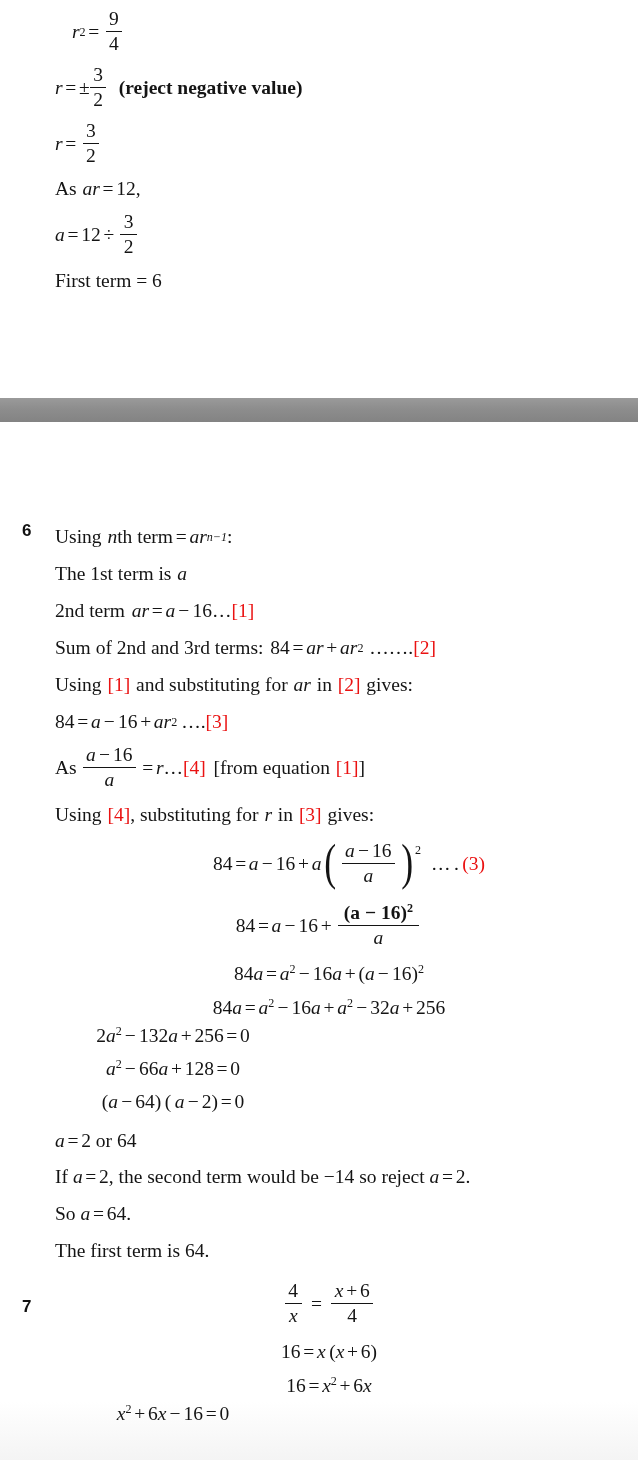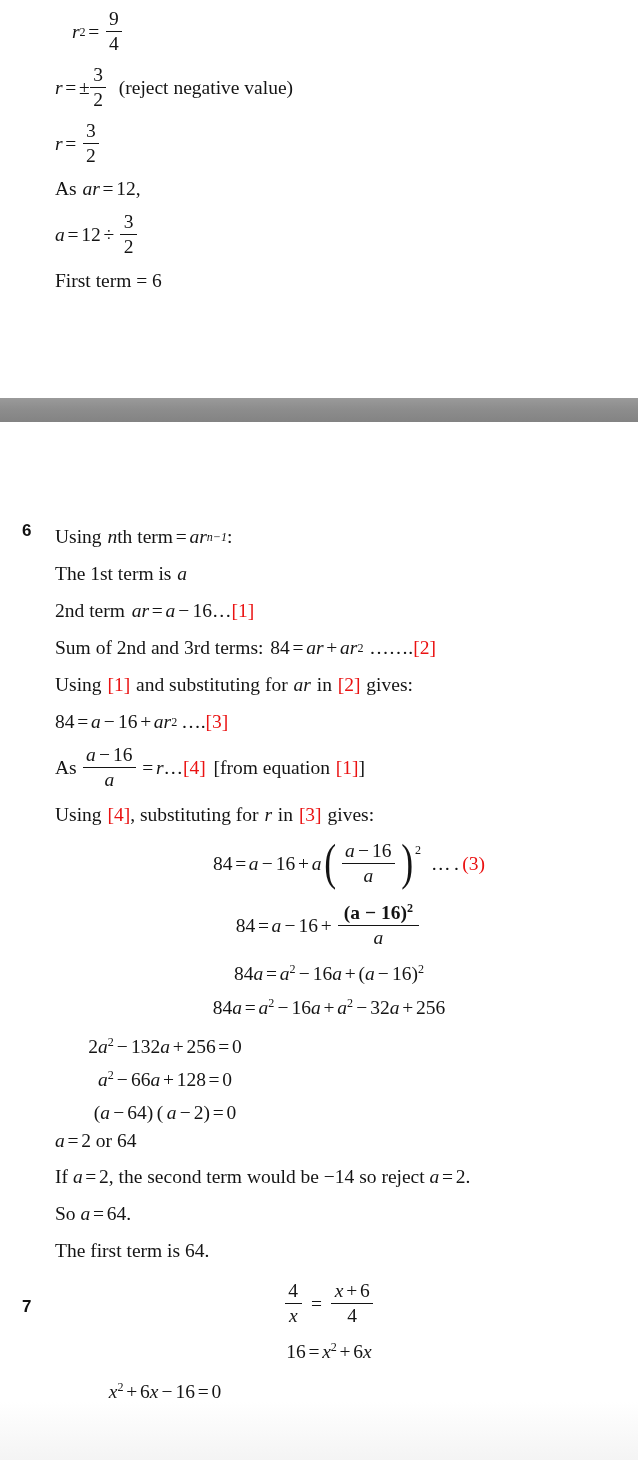--- a/index.html
+++ b/index.html
@@ -105,24 +105,24 @@
   }
   .disp.h-tall { height: 62px; }
   .disp.h-mid  { height: 34px; }
 
   
   .disp-left {
     font-size: 19.5px;
     white-space: nowrap;
     height: 33px;
     display: flex;
-    align-items: flex-end;
+    align-items: flex-start;
     justify-content: center;
     width: 330px;
-    margin-left: 0;
+    margin-left: 8px;
   }
 
   
   .divider {
     width: 100%;
     height: 24px;
     background: linear-gradient(to bottom, #9a9a9a 0%, #8d8d8d 45%, #838383 100%);
     margin: 0;
   }
 
@@ -159,21 +159,21 @@
     </div>
 
     <div class="frac-line" style="height:56px;">
       <span class="math var">r</span>
       <span class="math op">=</span>
       <span class="math">±</span>
       <span class="frac" style="margin-left:0;">
         <span class="num">3</span>
         <span class="den">2</span>
       </span>
-      <span class="math" style="margin-left:.45em;">(reject negative value)</span>
+      <span class="math" style="margin-left:.45em;font-weight:bold;">(reject negative value)</span>
     </div>
 
     <div class="frac-line" style="height:56px;">
       <span class="math var">r</span>
       <span class="math op">=</span>
       <span class="frac">
         <span class="num">3</span>
         <span class="den">2</span>
       </span>
     </div>
@@ -399,20 +399,25 @@
         <span class="num">4</span>
         <span class="den"><span class="var">x</span></span>
       </span>
       <span class="math op" style="padding:0 .3em;">=</span>
       <span class="frac">
         <span class="num"><span class="var">x</span><span class="op">+</span><span>6</span></span>
         <span class="den">4</span>
       </span>
     </div>
 
+    <div class="disp h-mid" style="padding-left:20px;">
+      <span class="math">
+        <span>16</span><span class="op">=</span><span class="var">x</span><span style="padding-left:.18em;">(</span><span class="var">x</span><span class="op">+</span><span>6</span><span>)</span>
+      </span>
+    </div>
 
     <div class="disp h-mid" style="padding-left:20px;justify-content:center;">
       <span class="math">
         <span>16</span><span class="op">=</span><span class="var">x</span><sup class="exp expn">2</sup><span class="op">+</span><span>6</span><span class="var">x</span>
       </span>
     </div>
 
     <div class="disp-left" style="height:34px;">
       <span class="math">
         <span class="var">x</span><sup class="exp expn">2</sup><span class="op">+</span><span>6</span><span class="var">x</span><span class="opm">−</span><span>16</span><span class="op">=</span><span>0</span>

